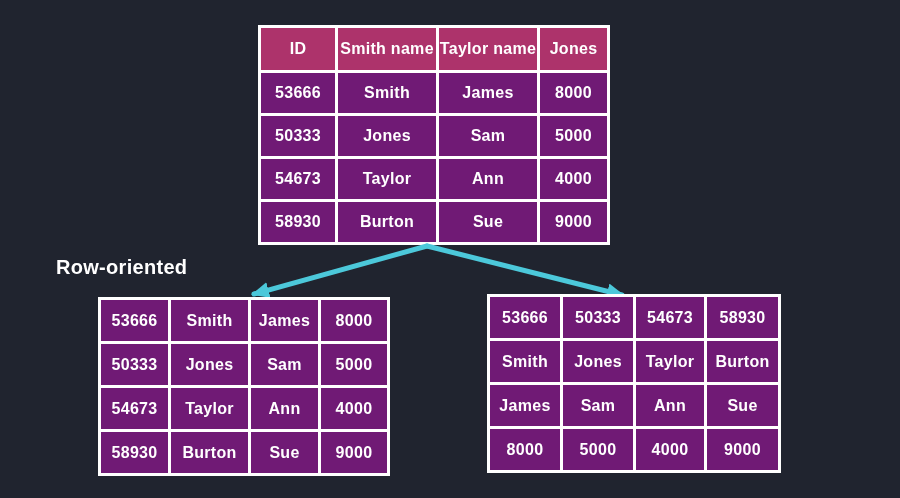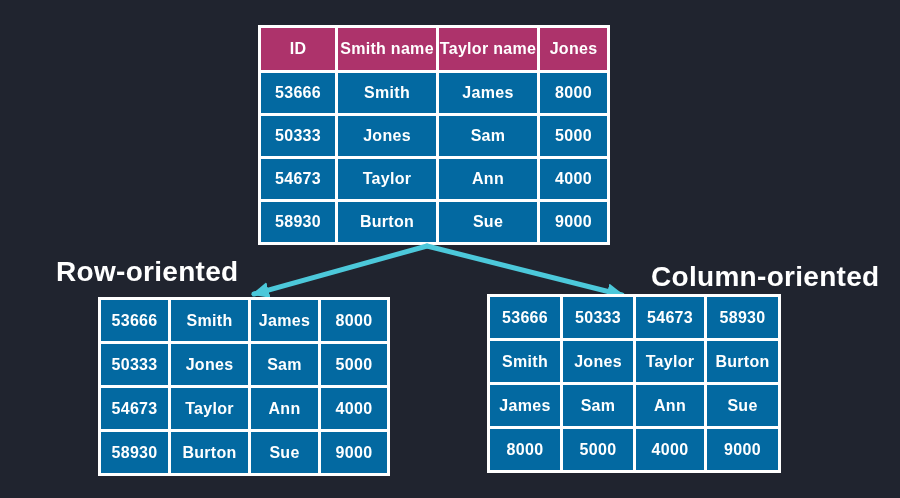--- a/index.html
+++ b/index.html
@@ -16,42 +16,42 @@
     font-family: "Liberation Sans", sans-serif;
     color: #ffffff;
   }
   table.dtable {
     border-collapse: collapse;
     table-layout: fixed;
     position: absolute;
   }
   table.dtable td, table.dtable th {
     border: 3px solid #ffffff;
-    background: #0369a1;
+    background: #701a75;
     color: #ffffff;
     font-weight: 700;
     font-size: 16px;
     text-align: center;
     vertical-align: middle;
     padding: 0;
     letter-spacing: 0.3px;
   }
   table.dtable th {
     background: #ad336b;
   }
   #top-table   { left: 258px; top: 25px;  width: 349px; height: 219px; }
   #left-table  { left: 98px;  top: 297px; width: 289px; height: 178px; }
   #right-table { left: 487px; top: 294px; width: 291px; height: 178px; }
   #top-table tr.hdr { height: 45px; }
   #top-table tr.row { height: 43px; }
   #left-table tr, #right-table tr { height: 44px; }
   .section-label {
     position: absolute;
     font-weight: 700;
-    font-size: 28px;
+    font-size: 20px;
     color: #ffffff;
     letter-spacing: 0.3px;
     white-space: nowrap;
   }
   #label-row { left: 56px;  top: 256px; }
   #label-col { left: 651px; top: 261px; }
   svg.arrows {
     position: absolute;
     left: 0; top: 0;
     width: 900px; height: 498px;
@@ -115,21 +115,20 @@
     <defs>
       <marker id="ah" markerWidth="22" markerHeight="18" refX="15" refY="8" orient="auto" markerUnits="userSpaceOnUse">
         <path class="head" d="M0,0 L18,8 L0,16 Z"></path>
       </marker>
     </defs>
     <path class="shaft" d="M427,246 L254,294" marker-end="url(#ah)"></path>
     <path class="shaft" d="M427,246 L622,295" marker-end="url(#ah)"></path>
   </svg>
 
   <div class="section-label" id="label-row">Row-oriented</div>
-  <div class="section-label" id="label-col">Column-oriented</div>
 
   <table class="dtable" id="left-table">
     <colgroup>
       <col style="width:70px">
         <col style="width:80px">
         <col style="width:70px">
         <col style="width:69px">
     </colgroup>
     <tbody>
       <tr>

